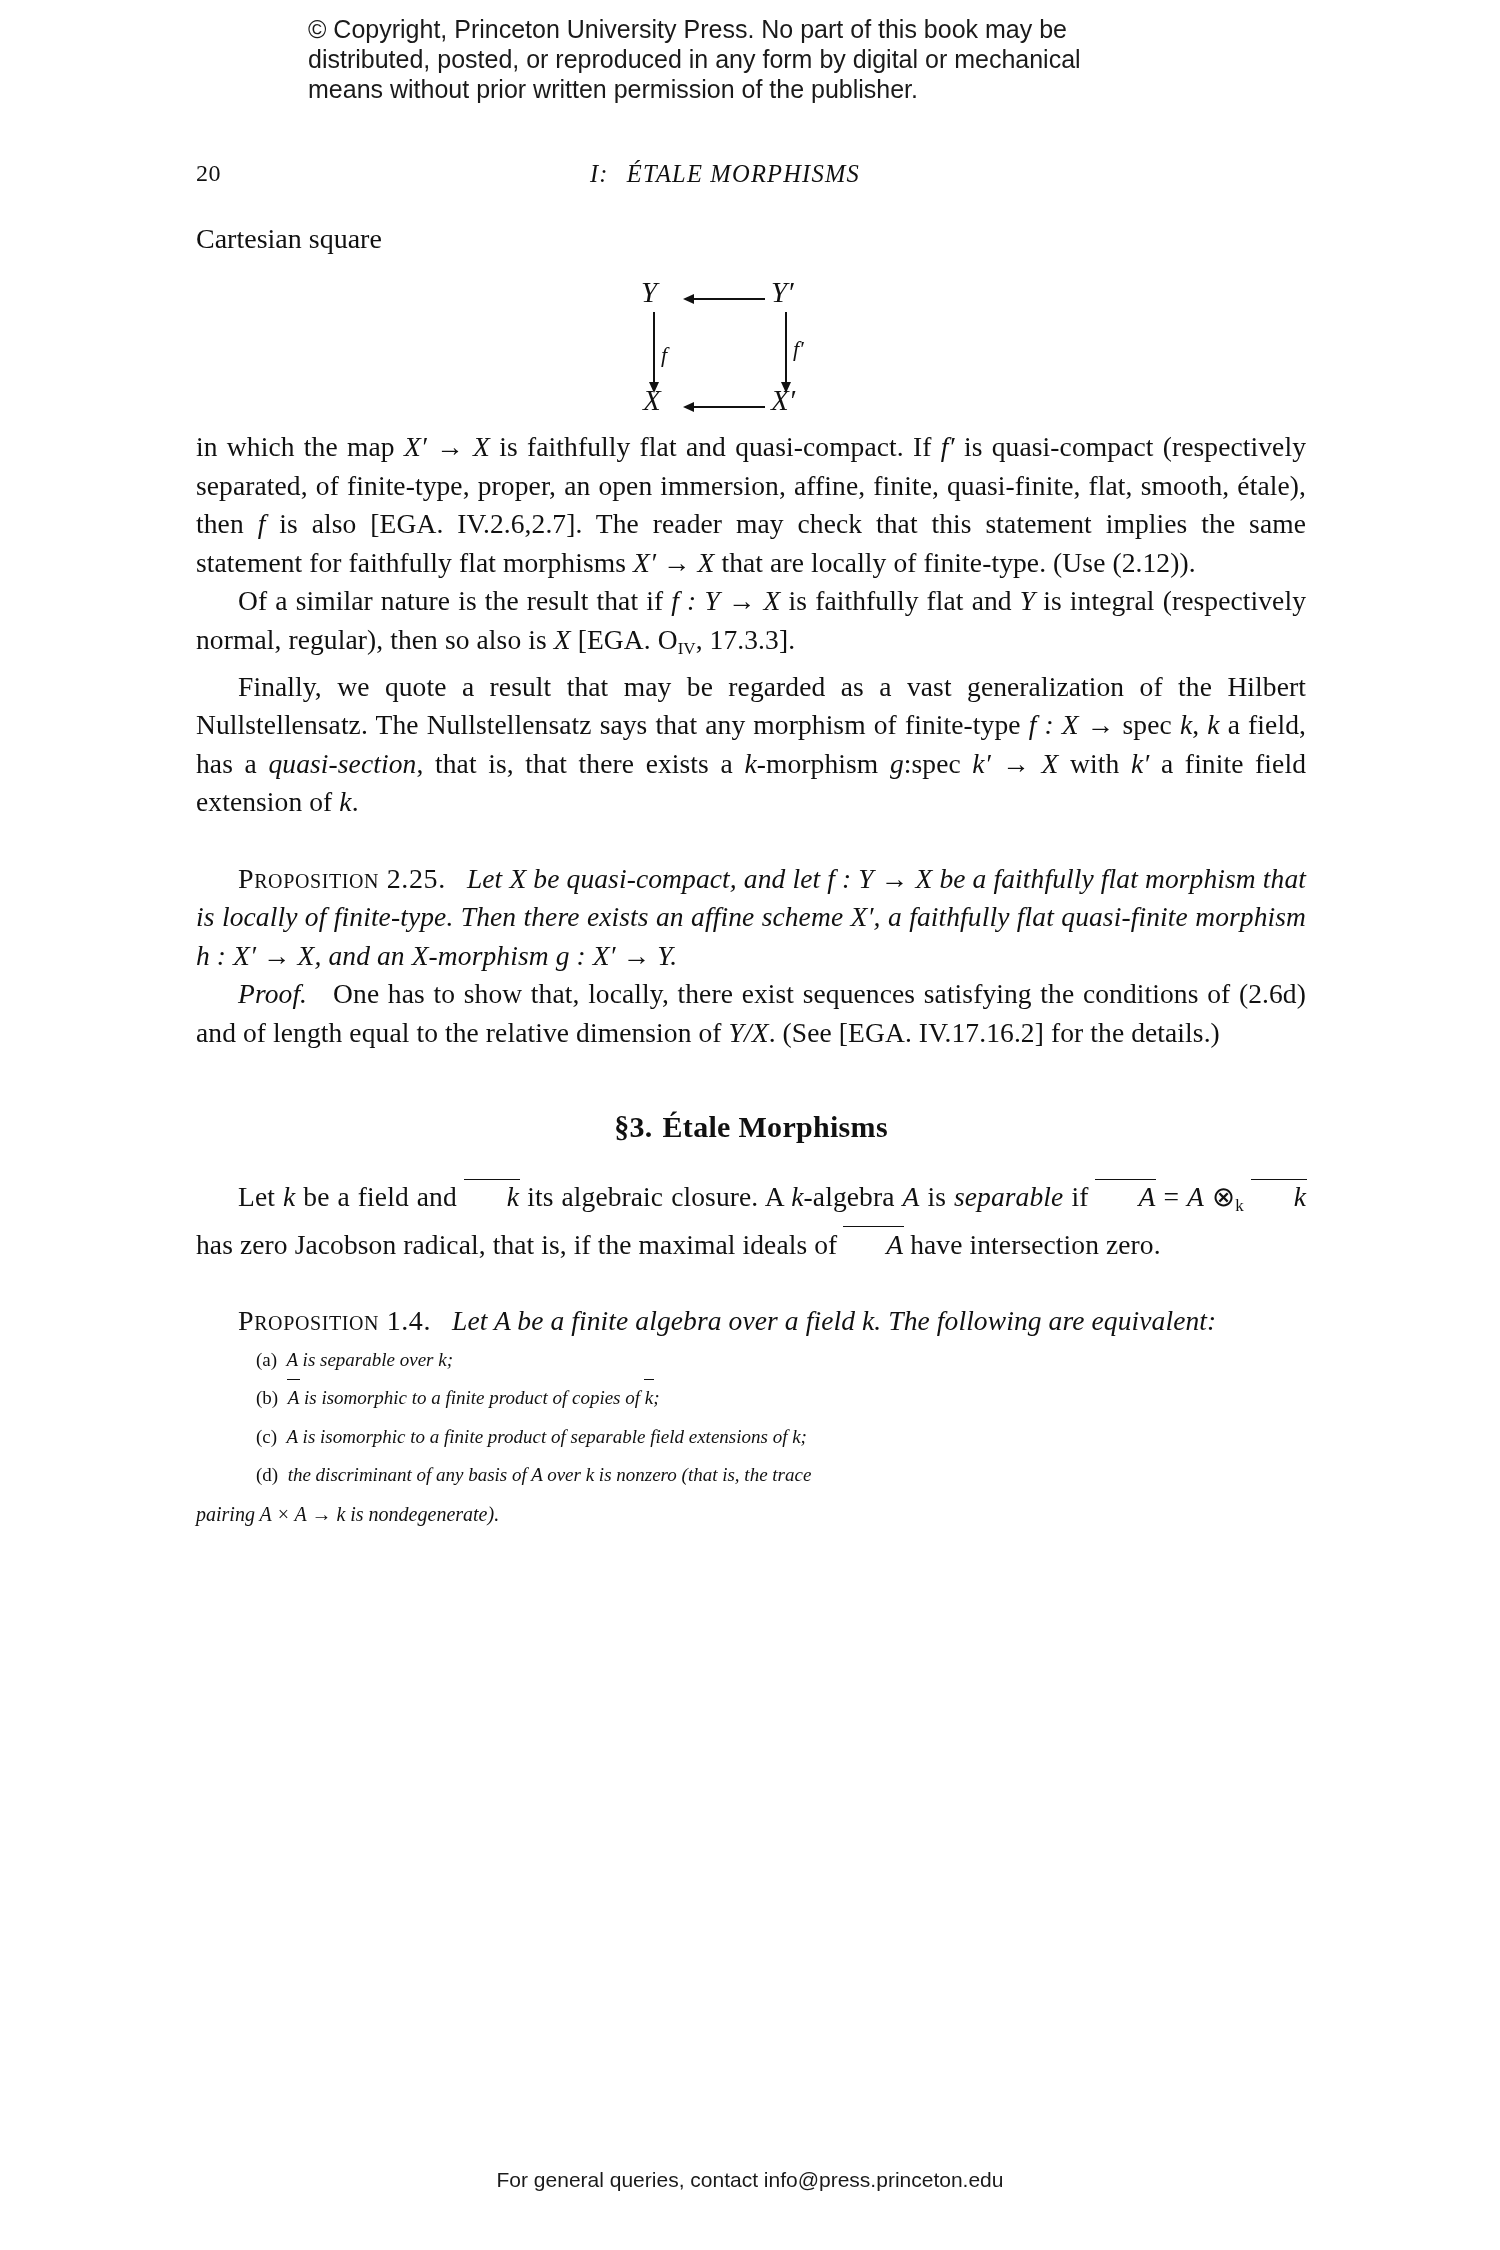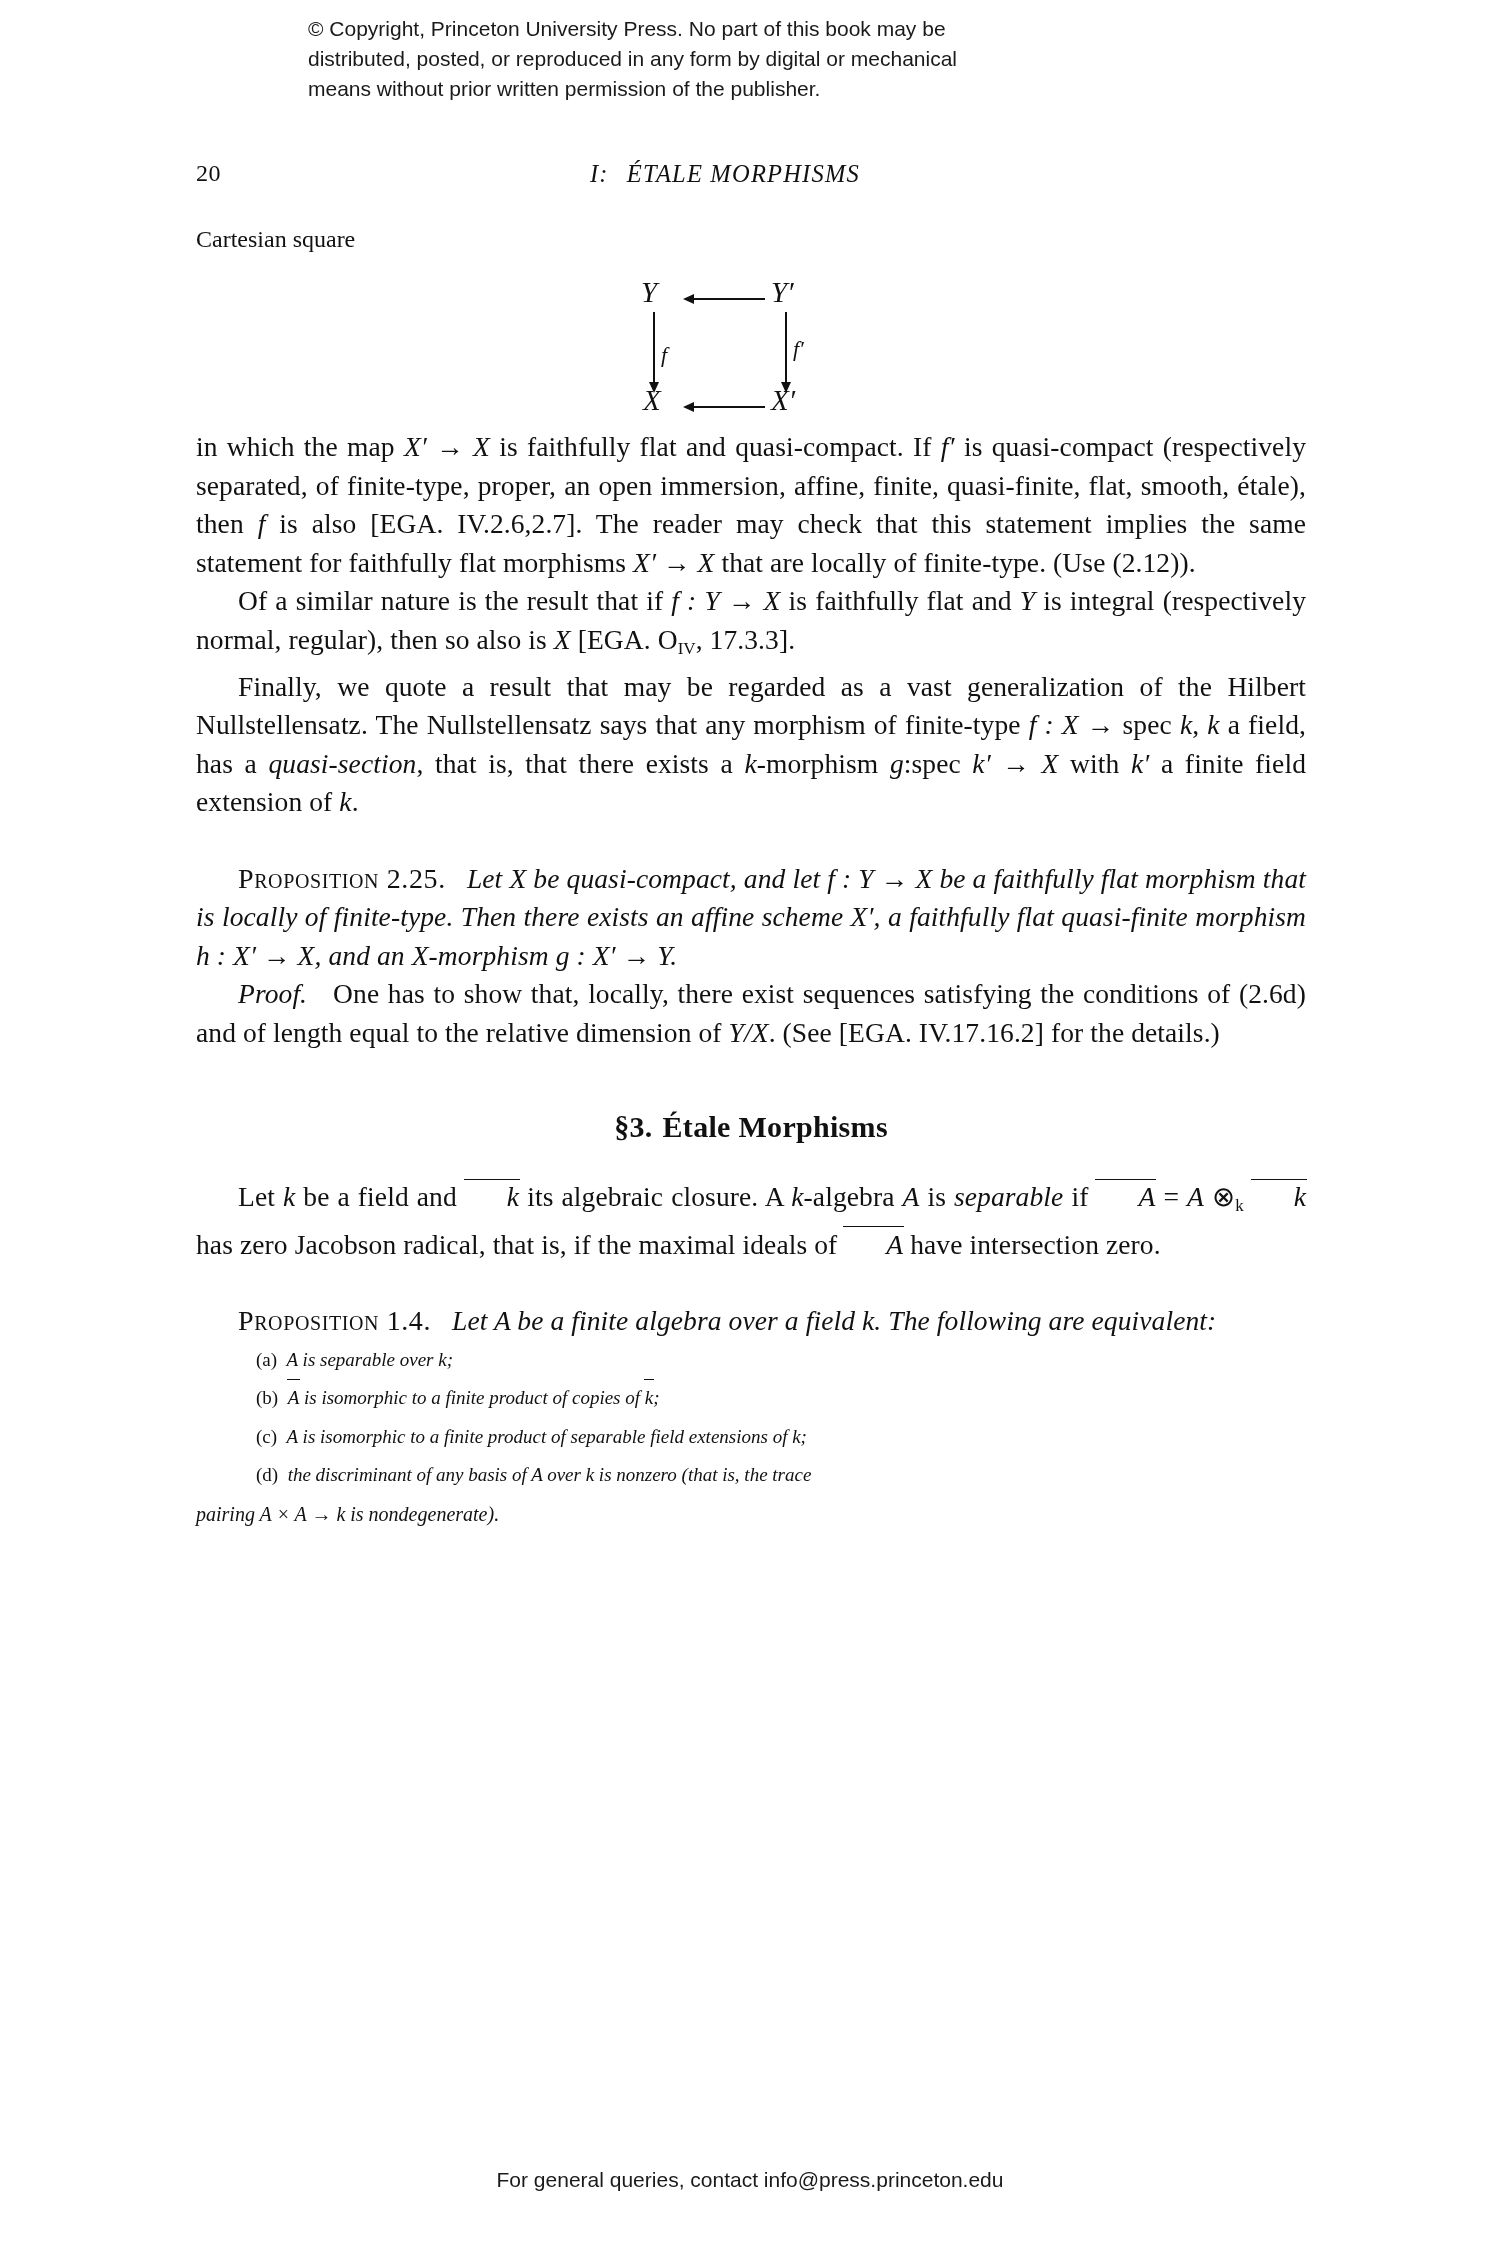--- a/index.html
+++ b/index.html
@@ -16,21 +16,21 @@
     overflow: hidden;
   }
 
   
   .copyright {
     position: absolute;
     left: 308px;
     top: 14px;
     width: 860px;
     font-family: "Liberation Sans", sans-serif;
-    font-size: 21px;
+    font-size: 25px;
     line-height: 30px;
     color: #1a1a1a;
   }
   .copyright div { white-space: nowrap; }
 
   
   .page {
     position: absolute;
     left: 0;
     top: 0;
@@ -98,21 +98,21 @@
   }
 
   .sc {
     font-variant: small-caps;
     font-size: 28px;
     letter-spacing: 0.6px;
   }
 
   
   .cartesian {
-    font-size: 24px;
+    font-size: 28px;
     line-height: 38px;
     margin-top: 20px;
   }
 
   
   .diagram {
     position: relative;
     width: 1110px;
     height: 152px;
     margin-top: 18px;

